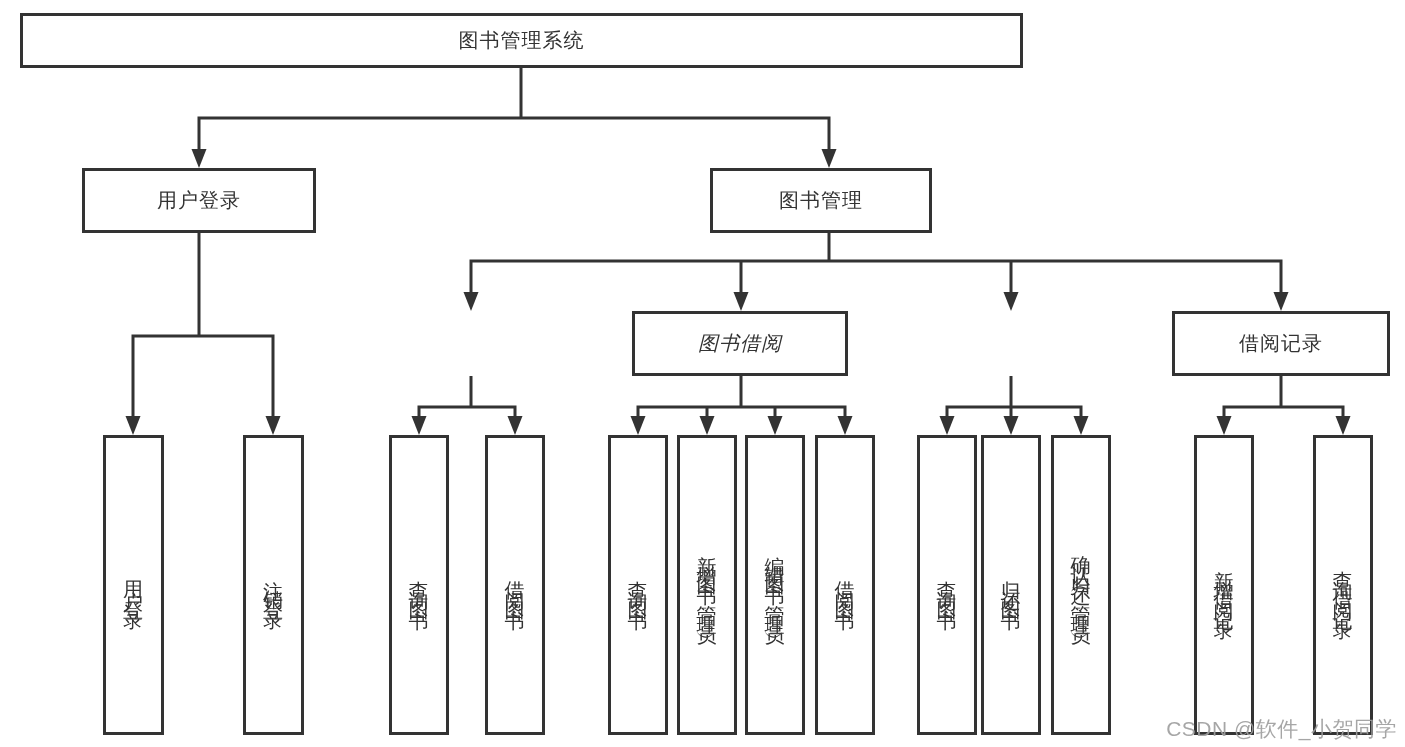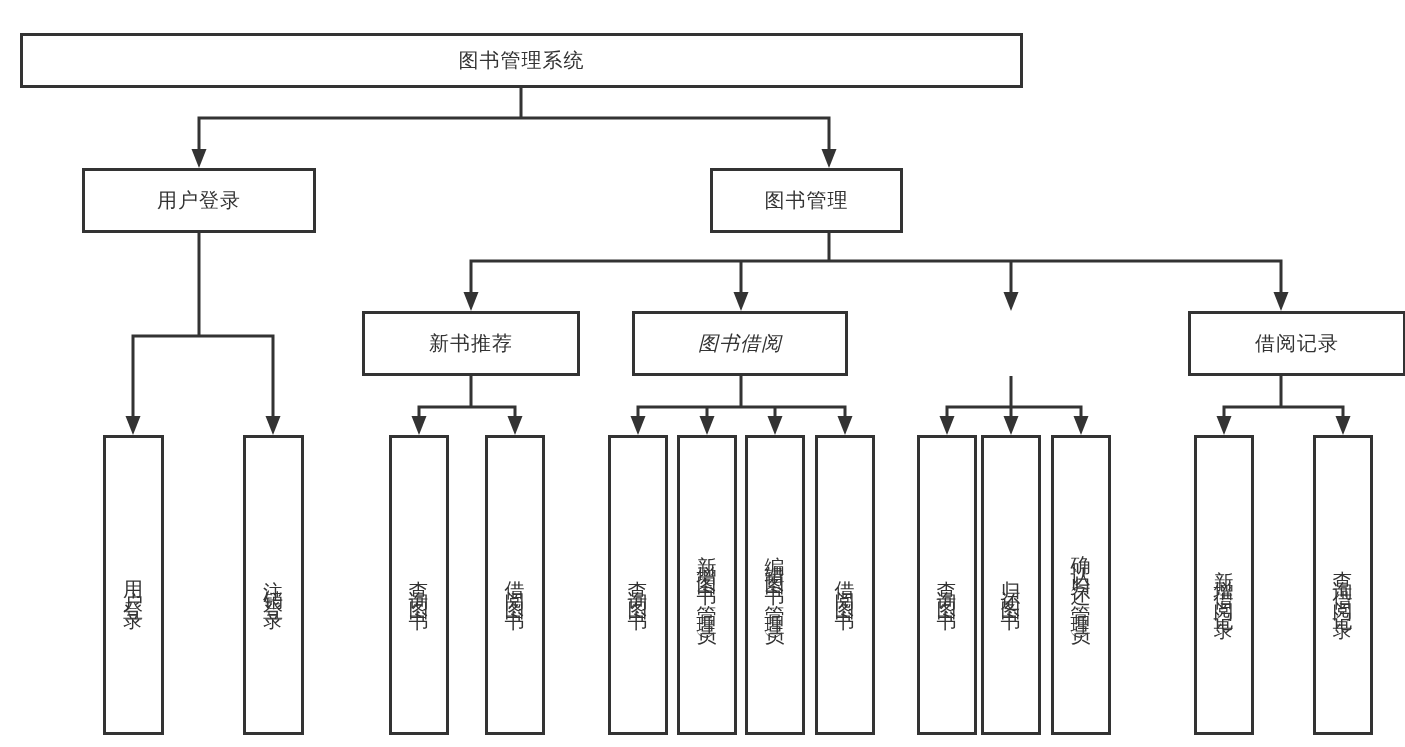--- a/index.html
+++ b/index.html
@@ -36,28 +36,28 @@
   }
   .vnode span {
     writing-mode: vertical-rl;
     text-orientation: mixed;
     letter-spacing: 10px;
     line-height: 1;
     font-size: 20px;
     color: #333333;
   }
   
-  .root   { left: 20px;  top: 13px;  width: 1003px; height: 55px; margin-top: 20px; }
+  .root   { left: 20px;  top: 13px;  width: 1003px; height: 55px; }
   .l2a    { left: 82px;  top: 168px; width: 234px;  height: 65px; }
-  .l2b    { left: 710px; top: 168px; width: 193px;  height: 65px; }
+  .l2b    { left: 710px; top: 168px; width: 222px;  height: 65px; }
   .l3     { top: 311px; height: 65px; }
   .l3a    { left: 362px;  width: 218px; }
   .l3b    { left: 632px;  width: 216px; font-style: italic; }
   .l3c    { left: 902px;  width: 218px; }
-  .l3d    { left: 1172px; width: 218px; margin-left: 16px; }
+  .l3d    { left: 1172px; width: 218px; }
   .leaf   { top: 435px; height: 300px; width: 60px; }
   .lf1  { left: 103px; width: 61px; }
   .lf2  { left: 243px; width: 61px; }
   .lf3  { left: 389px; }
   .lf4  { left: 485px; }
   .lf5  { left: 608px; }
   .lf6  { left: 677px; }
   .lf7  { left: 745px; }
   .lf8  { left: 815px; }
   .lf9  { left: 917px; }
@@ -128,23 +128,20 @@
     <span>图书管理系统</span>
   </div>
 
   <div class="node l2a">
     <span>用户登录</span>
   </div>
   <div class="node l2b">
     <span>图书管理</span>
   </div>
 
-  <div class="node l3 l3a">
-    <span>新书推荐</span>
-  </div>
   <div class="node l3 l3b">
     <span>图书借阅</span>
   </div>
   <div class="node l3 l3d">
     <span>借阅记录</span>
   </div>
 
   <div class="node vnode leaf lf1">
     <span>用户登录</span>
   </div>
@@ -182,14 +179,15 @@
     <span>确认归还（管理员）</span>
   </div>
 
   <div class="node vnode leaf lf12">
     <span>新增借阅记录</span>
   </div>
   <div class="node vnode leaf lf13">
     <span>查询借阅记录</span>
   </div>
 
+  <div class="watermark">CSDN @软件_小贺同学</div>
 
 </div>
 
 </body></html>

